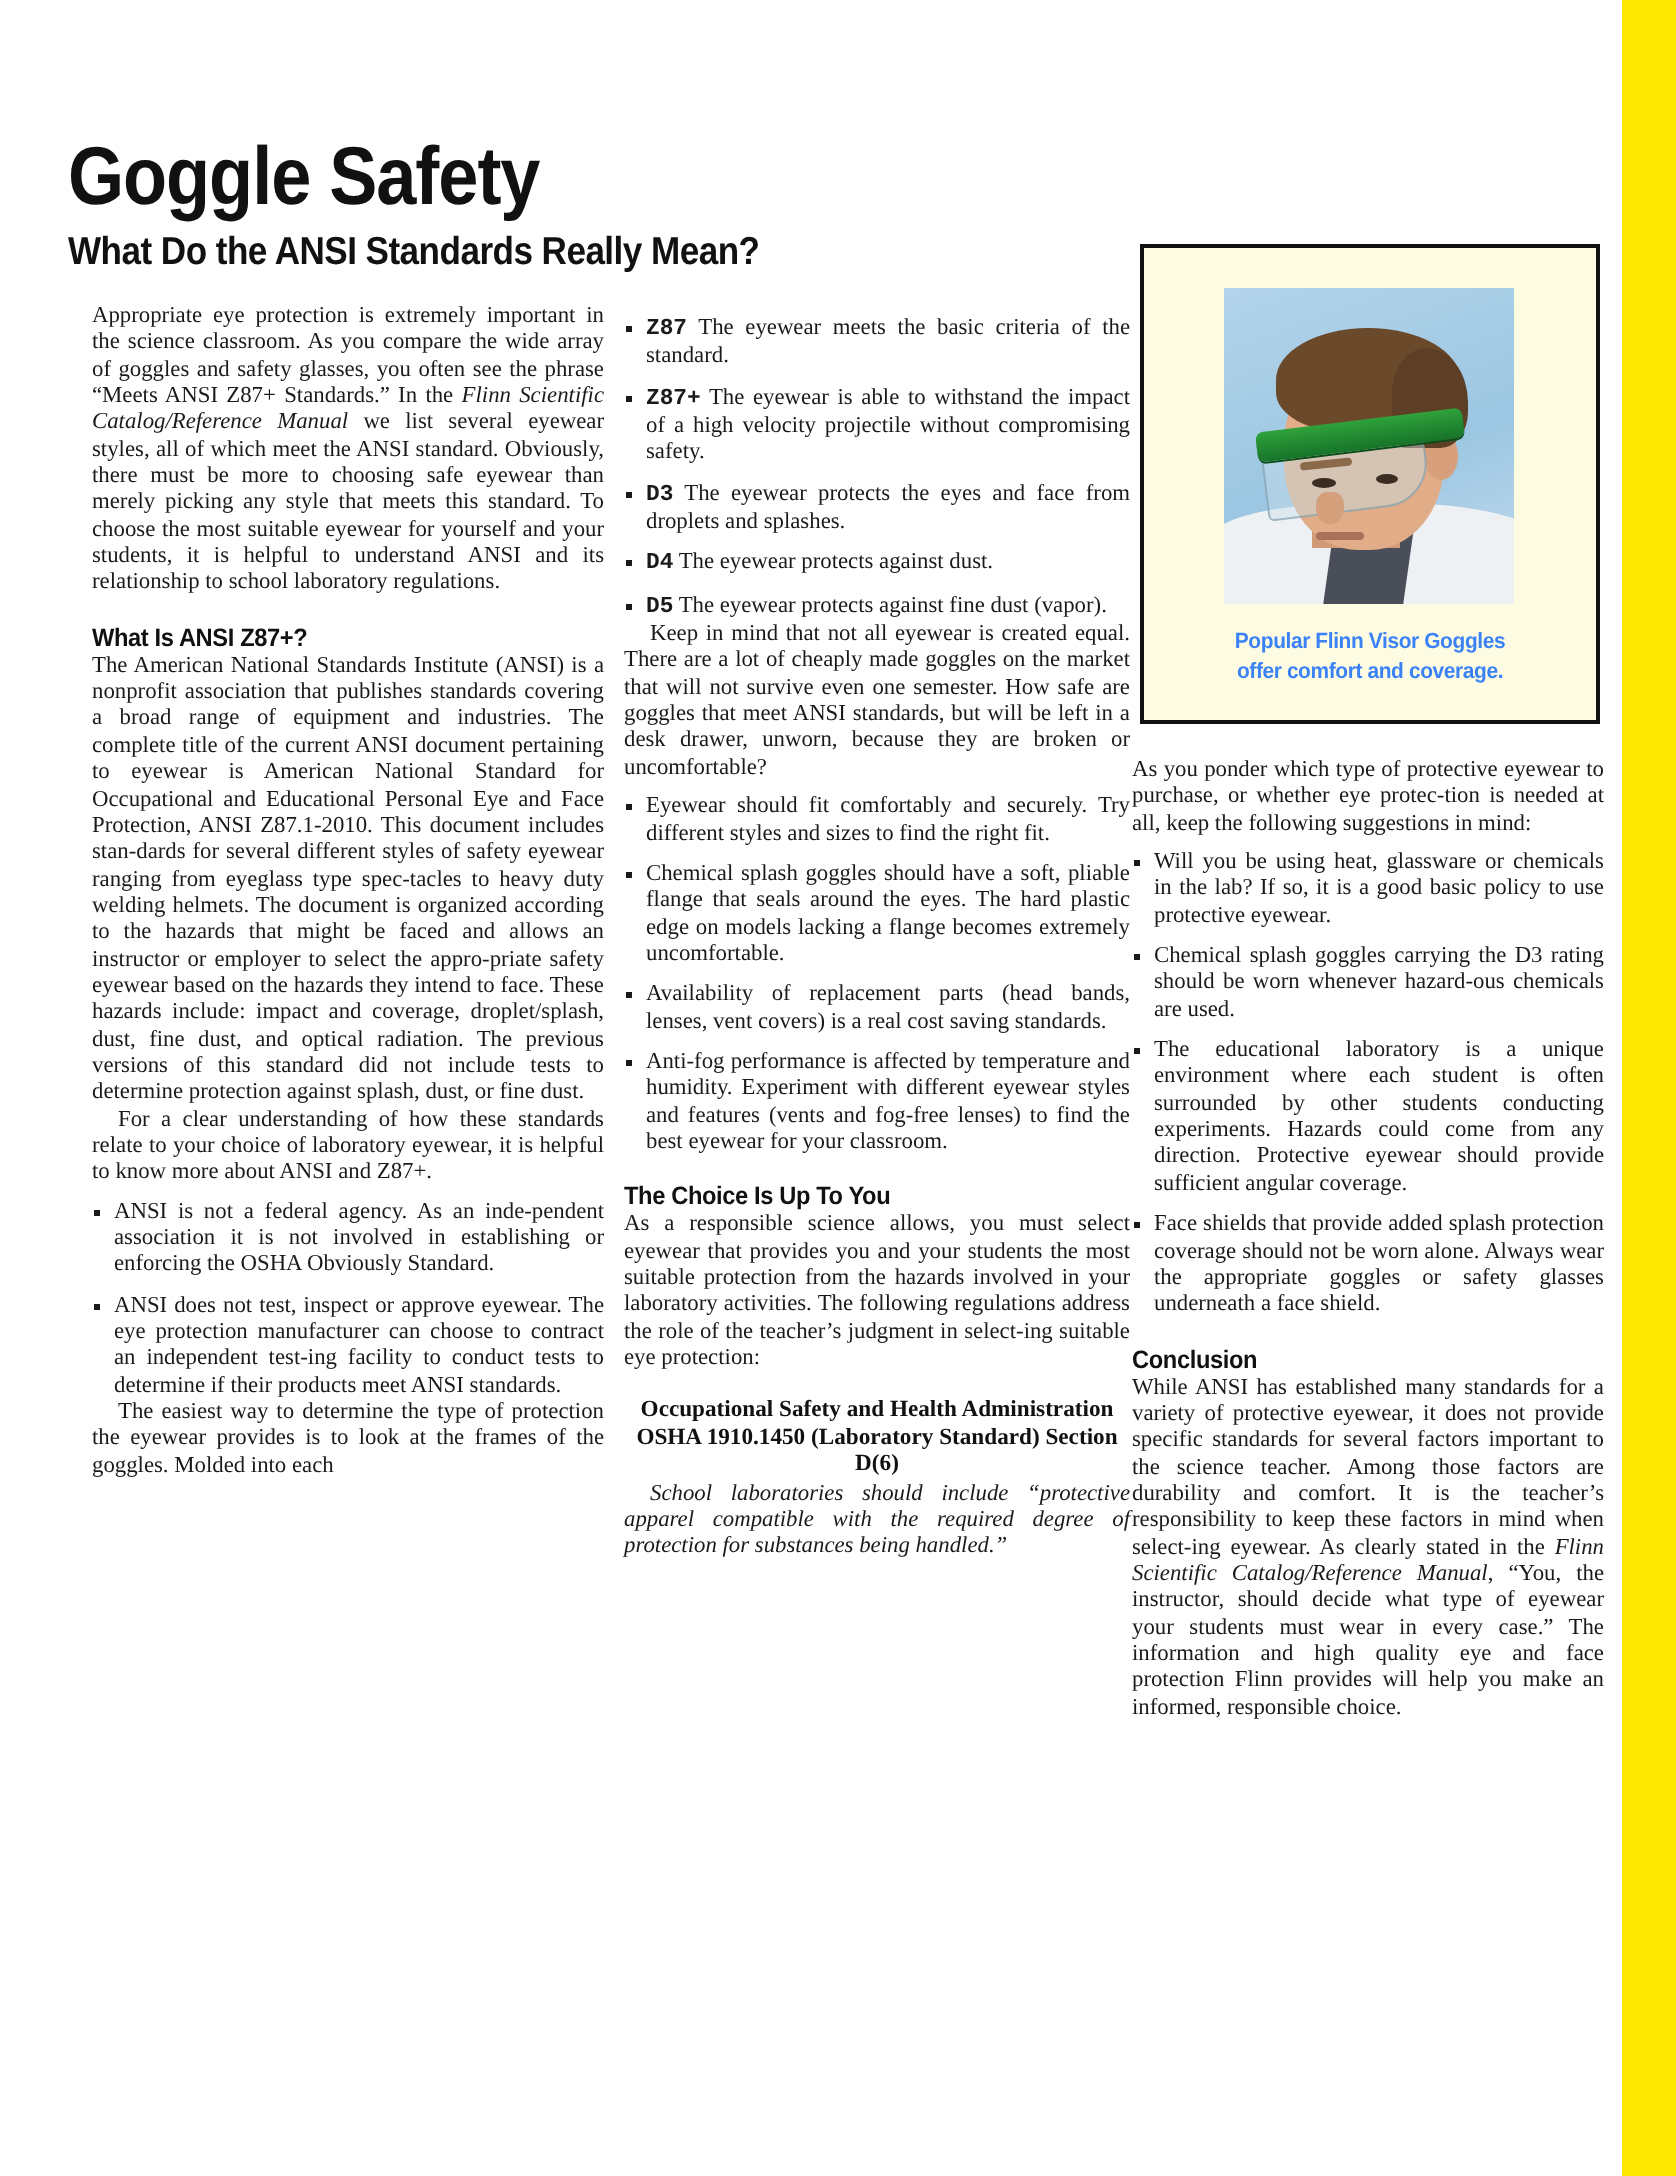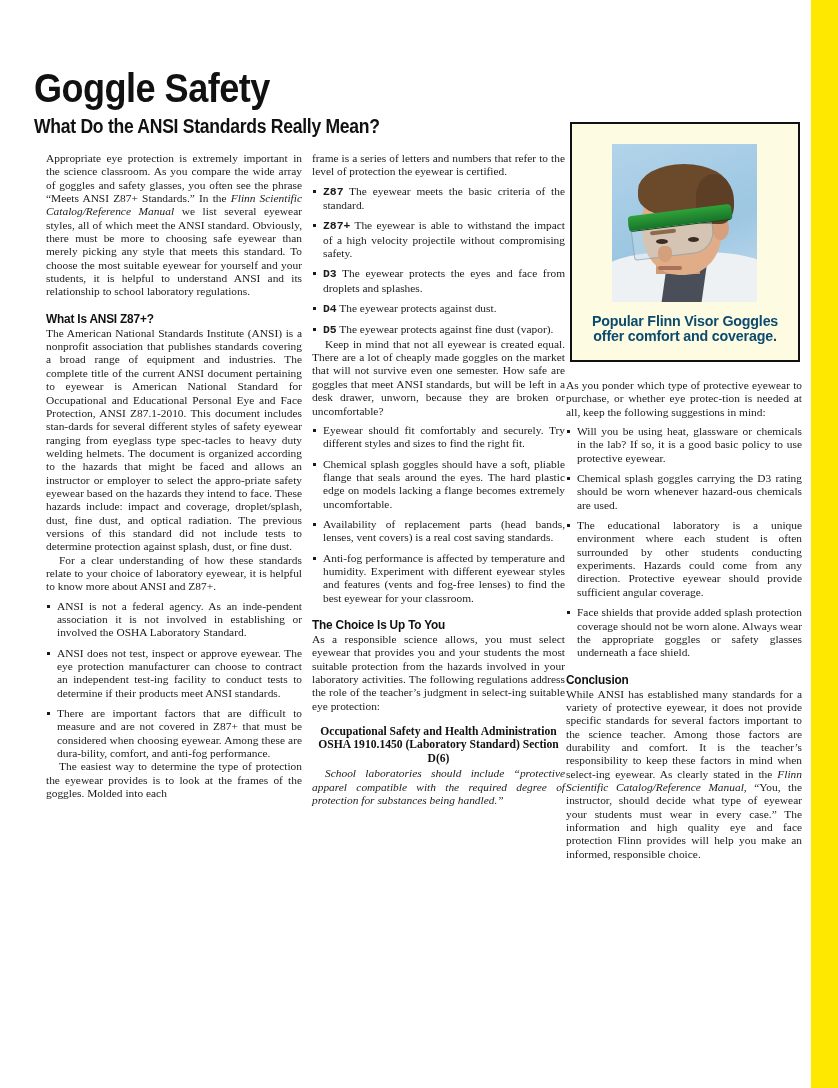--- a/index.html
+++ b/index.html
@@ -230,24 +230,24 @@
     background: #a9705a; border-radius: 3px;
   }
 
   #caption {
     position: absolute;
     left: 8px;
     right: 8px;
     top: 190px;
     font-family: "Liberation Sans", sans-serif;
     font-weight: bold;
-    font-size: 15px;
+    font-size: 11px;
     line-height: 14.5px;
     letter-spacing: -0.2px;
-    color: #0c4a6e;
+    color: #3b82f6;
     text-align: center;
   }
   #caption div { transform: scaleX(0.95); }
 </style>
 </head>
 <body>
 
 <div id="page">
 
   <div id="yellow-bar"></div>
@@ -282,30 +282,28 @@
   </div>
 
   <div class="col" id="col1">
     <p><span>Appropriate eye protection is extremely important in the science classroom. As you compare the wide array of goggles and safety glasses, you often see the phrase “Meets ANSI Z87+ Standards.” In the </span><span class="it">Flinn Scientific Catalog/Reference Manual</span><span> we list several eyewear styles, all of which meet the ANSI standard. Obviously, there must be more to choosing safe eyewear than merely picking any style that meets this standard. To choose the most suitable eyewear for yourself and your students, it is helpful to understand ANSI and its relationship to school laboratory regulations.</span></p>
 
     <div class="sec-head">What Is ANSI Z87+?</div>
     <p>The American National Standards Institute (ANSI) is a nonprofit association that publishes standards covering a broad range of equipment and industries. The complete title of the current ANSI document pertaining to eyewear is American National Standard for Occupational and Educational Personal Eye and Face Protection, ANSI Z87.1-2010. This document includes stan-dards for several different styles of safety eyewear ranging from eyeglass type spec-tacles to heavy duty welding helmets. The document is organized according to the hazards that might be faced and allows an instructor or employer to select the appro-priate safety eyewear based on the hazards they intend to face. These hazards include: impact and coverage, droplet/splash, dust, fine dust, and optical radiation. The previous versions of this standard did not include tests to determine protection against splash, dust, or fine dust.</p>
     <p class="indent gap-before">For a clear understanding of how these standards relate to your choice of laboratory eyewear, it is helpful to know more about ANSI and Z87+.</p>
 
     <ul class="blist">
-      <li>ANSI is not a federal agency. As an inde-pendent association it is not involved in establishing or involved the OSHA Laboratory Standard.</li>
+      <li>ANSI is not a federal agency. As an inde-pendent association it is not involved in establishing or enforcing the OSHA Obviously Standard.</li>
       <li>ANSI does not test, inspect or approve eyewear. The eye protection manufacturer can choose to contract an independent test-ing facility to conduct tests to determine if their products meet ANSI standards.</li>
-      <li>There are important factors that are difficult to measure and are not covered in Z87+ that must be considered when choosing eyewear. Among these are dura-bility, comfort, and anti-fog performance.</li>
     </ul>
 
     <p class="indent gap-before">The easiest way to determine the type of protection the eyewear provides is to look at the frames of the goggles. Molded into each</p>
   </div>
 
   <div class="col" id="col2">
-    <p>frame is a series of letters and numbers that refer to the level of protection the eyewear is certified.</p>
 
     <ul class="blist">
       <li><span class="bl">Z87</span><span> The eyewear meets the basic criteria of the standard.</span></li>
       <li><span class="bl">Z87+</span><span> The eyewear is able to withstand the impact of a high velocity projectile without compromising safety.</span></li>
       <li><span class="bl">D3</span><span> The eyewear protects the eyes and face from droplets and splashes.</span></li>
       <li><span class="bl">D4</span><span> The eyewear protects against dust.</span></li>
       <li><span class="bl">D5</span><span> The eyewear protects against fine dust (vapor).</span></li>
     </ul>
 
     <p class="indent gap-before">Keep in mind that not all eyewear is created equal. There are a lot of cheaply made goggles on the market that will not survive even one semester. How safe are goggles that meet ANSI standards, but will be left in a desk drawer, unworn, because they are broken or uncomfortable?</p>

